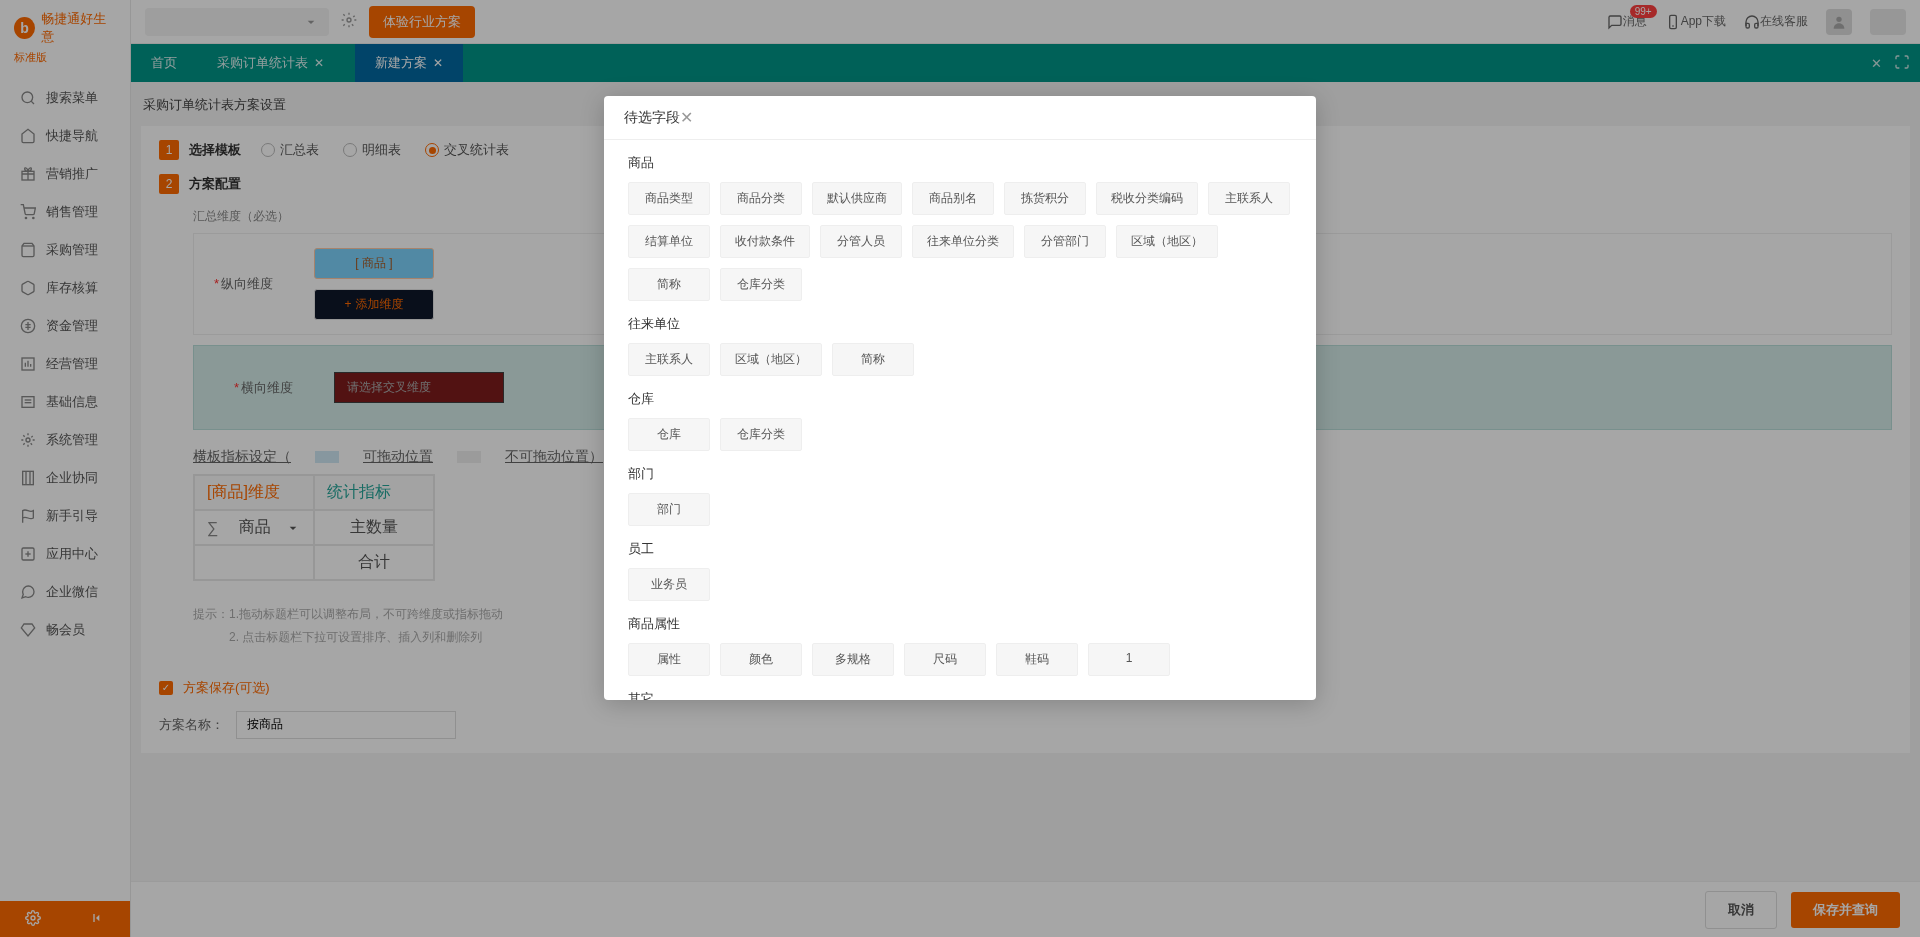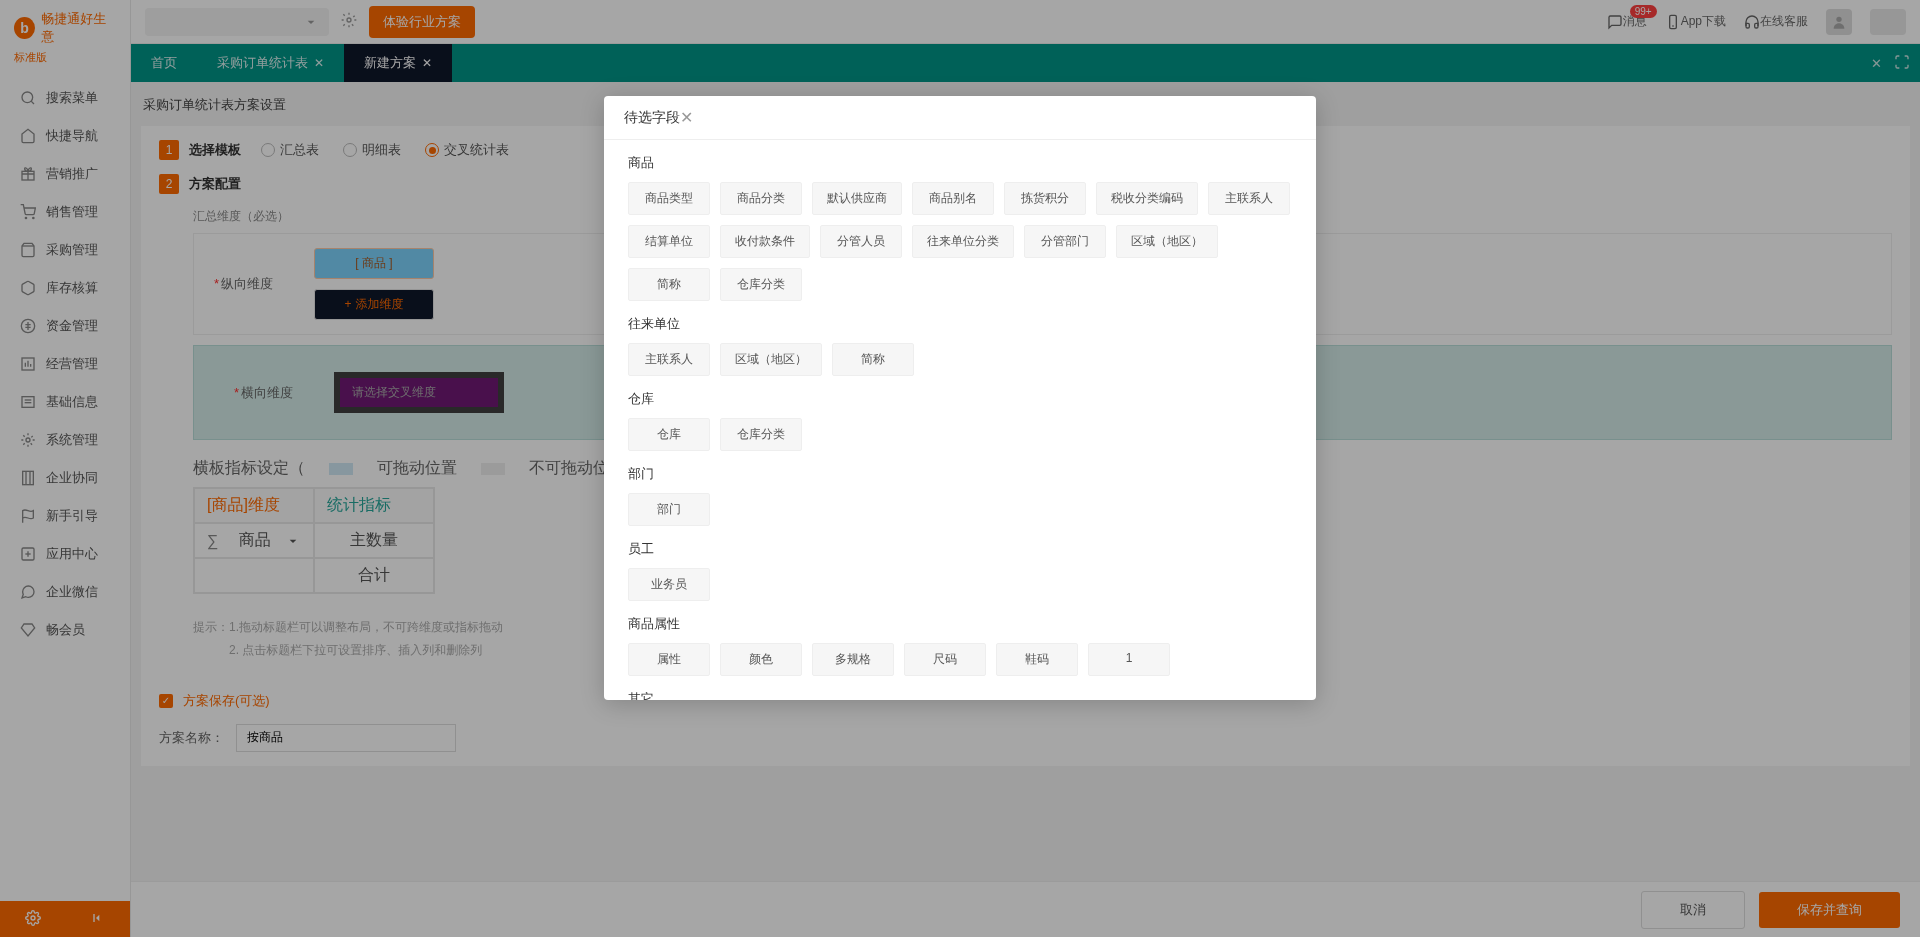--- a/index.html
+++ b/index.html
@@ -29,21 +29,21 @@
 .action-btn { background: #ff6a00; color: #fff; border: none; border-radius: 4px; padding: 7px 14px; font-size: 13px; cursor: pointer; }
 .topbar-spacer { flex: 1; }
 .topbar-right { display: flex; align-items: center; gap: 18px; color: #666; font-size: 12px; }
 .tr-item { display: flex; align-items: center; cursor: pointer; position: relative; }
 .badge { position: absolute; top: -8px; right: -10px; background: #ff4040; color: #fff; border-radius: 10px; font-size: 10px; padding: 1px 5px; }
 .avatar { width: 26px; height: 26px; background: #ddd; border-radius: 4px; display: flex; align-items: center; justify-content: center; color: #aaa; }
 
 
 .tabs { height: 38px; background: #009688; display: flex; align-items: stretch; }
 .tab { display: flex; align-items: center; padding: 0 20px; color: #e0f2f1; font-size: 13px; cursor: pointer; gap: 6px; }
-.tab.active { background: #0f172a; color: #fff; }
+.tab.active { background: #0369a1; color: #fff; margin-left: 11px; }
 .tab-close { font-size: 12px; cursor: pointer; }
 .tabs-spacer { flex: 1; }
 .tabs-right { display: flex; align-items: center; padding: 0 10px; gap: 12px; color: #cfe8e6; }
 .tr-icon { cursor: pointer; }
 
 
 .content { flex: 1; padding: 14px 0 0 10px; position: relative; overflow: hidden; }
 .page-title { font-size: 13px; color: #444; padding: 0 0 12px 2px; }
 .panel { background: #fff; margin-right: 10px; padding: 14px 18px; }
 
@@ -61,23 +61,23 @@
 .required::before { content: "*"; color: #ff3030; margin-right: 2px; }
 .dim-box { border: 1px solid #eee; padding: 14px 20px; display: flex; gap: 40px; align-items: center; }
 .dim-label { color: #666; font-size: 13px; min-width: 60px; }
 .dim-chips { display: flex; flex-direction: column; gap: 10px; }
 .chip { border: 1px solid #e6e6e6; background: #0f172a; border-radius: 3px; padding: 6px 24px; font-size: 12px; color: #555; position: relative; cursor: pointer; min-width: 120px; text-align: center; }
 .chip.highlight { background: #7dd3fc; border-color: #ffc9a6; color: #a65a24; }
 .add-link { color: #ff6a00; font-size: 12px; cursor: pointer; text-align: center; }
 .plus { margin-right: 4px; }
 
 .cross-box { background: #d4ece9; border: 1px solid #b8ddd9; display: flex; align-items: center; padding: 26px 40px; gap: 40px; margin-top: 10px; }
-.cross-input { background: #701a75; border: 6px solid #404040; padding: 6px 12px; color: #aaa; font-size: 12px; width: 170px; cursor: pointer; }
-
-.indicator-label { display: flex; align-items: center; gap: 24px; margin: 18px 0 8px; font-size: 16px; color: #666; }
+.cross-input { background: #7f1d1d; border: 1px solid #404040; padding: 6px 12px; color: #aaa; font-size: 12px; width: 170px; cursor: pointer; }
+
+.indicator-label { display: flex; align-items: center; gap: 24px; margin: 18px 0 8px; font-size: 14px; color: #666; text-decoration: underline; }
 .legend-box { display: inline-block; width: 24px; height: 12px; vertical-align: middle; }
 .legend-box.drag { background: #d0e8f5; }
 .legend-box.nodrag { background: #eee; }
 
 .grid-table { border: 1px solid #e8e8e8; display: inline-block; }
 .gt-header { display: flex; }
 .gt-cell { border: 1px solid #e8e8e8; padding: 6px 12px; font-size: 16px; min-width: 120px; }
 .gt-cell.orange { color: #ff6a00; background: #fafafa; }
 .gt-cell.green { color: #26a69a; background: #fafafa; }
 .gt-select { display: flex; align-items: center; justify-content: space-between; color: #555; cursor: pointer; }
@@ -90,21 +90,21 @@
 .save-row { margin-top: 30px; display: flex; align-items: center; gap: 10px; }
 .checkbox { width: 14px; height: 14px; background: #ff6a00; border-radius: 2px; display: inline-flex; align-items: center; justify-content: center; color: #fff; font-size: 10px; }
 .save-label { color: #ff6a00; font-size: 13px; }
 
 .name-row { margin-top: 14px; display: flex; align-items: center; gap: 12px; }
 .name-label { color: #666; font-size: 13px; }
 .name-input { border: 1px solid #ddd; padding: 6px 10px; width: 220px; font-size: 12px; }
 
 
 .footer-bar { position: absolute; bottom: 0; left: 131px; right: 0; height: 56px; background: #fff; border-top: 1px solid #eee; display: flex; align-items: center; justify-content: flex-end; padding: 0 20px; gap: 14px; }
-.btn { padding: 9px 38px; border-radius: 3px; font-size: 13px; cursor: pointer; border: none; }
+.btn { padding: 9px 22px; border-radius: 3px; font-size: 13px; cursor: pointer; border: none; font-weight: bold; }
 .btn-default { background: #fff; border: 1px solid #ddd; color: #555; }
 .btn-primary { background: #ff6a00; color: #fff; }
 
 
 .overlay { position: absolute; inset: 0; background: rgba(0,0,0,0.35); display: flex; align-items: flex-start; justify-content: center; padding-top: 96px; }
 .modal { width: 712px; background: #fff; border-radius: 4px; box-shadow: 0 4px 24px rgba(0,0,0,0.2); }
 .modal-header { display: flex; align-items: center; padding: 12px 20px; border-bottom: 1px solid #eee; }
 .modal-title { font-size: 14px; color: #333; }
 .modal-close { cursor: pointer; color: #999; font-size: 16px; }
 .modal-body { padding: 14px 24px 22px; max-height: 560px; overflow-y: auto; }

